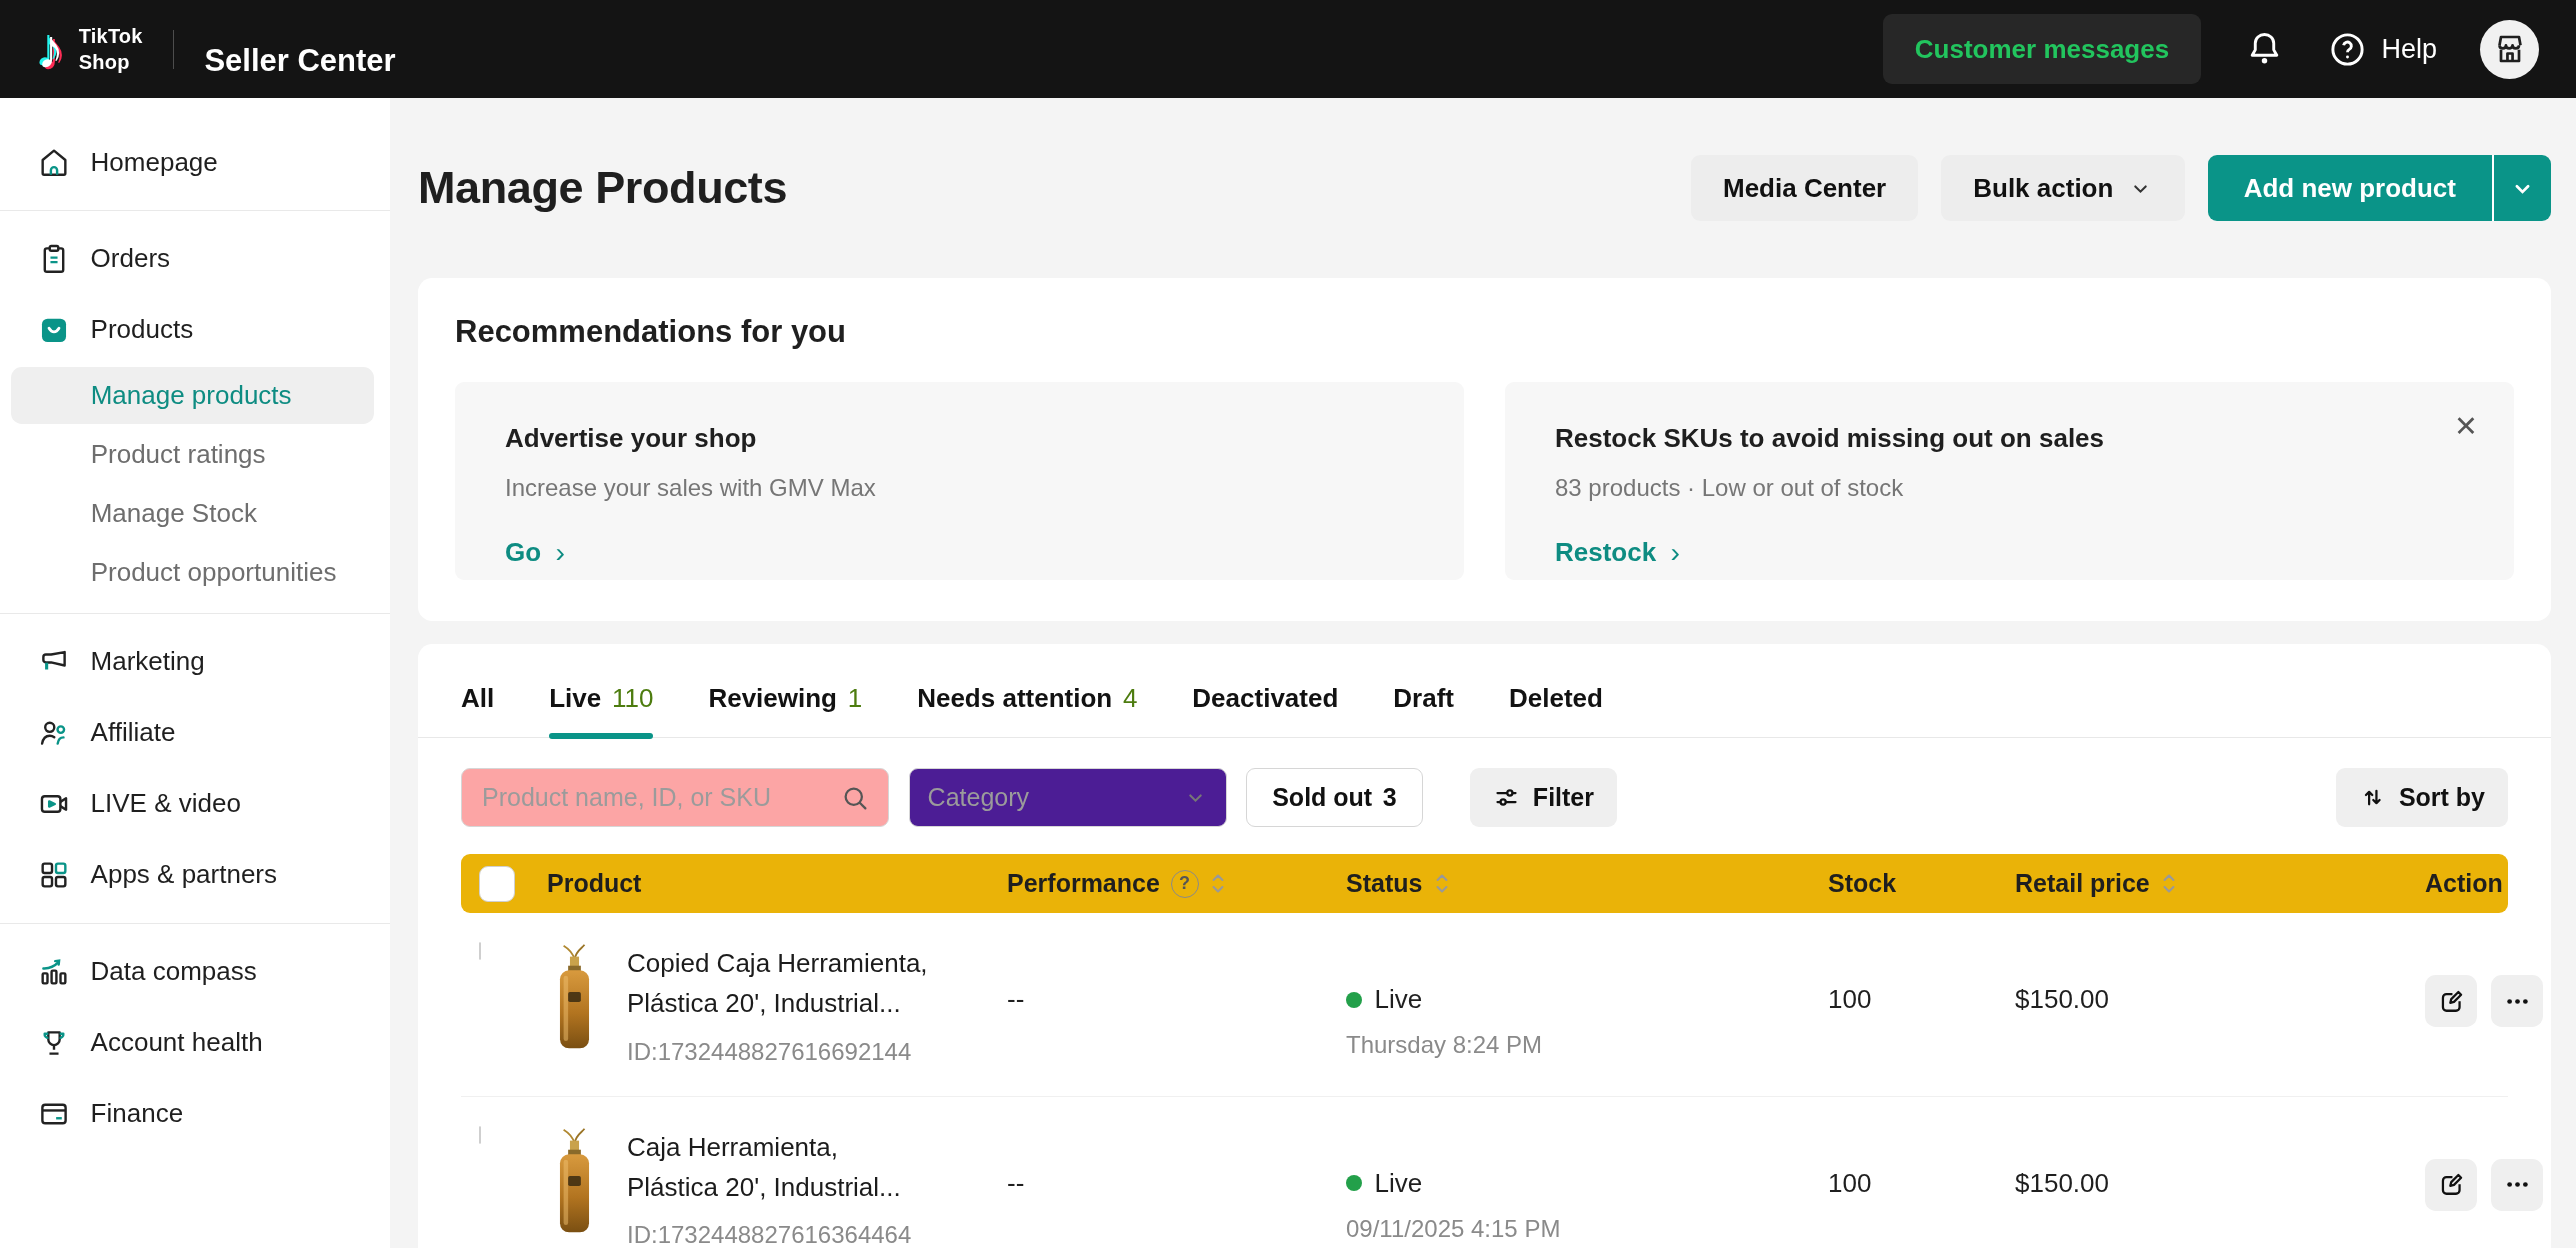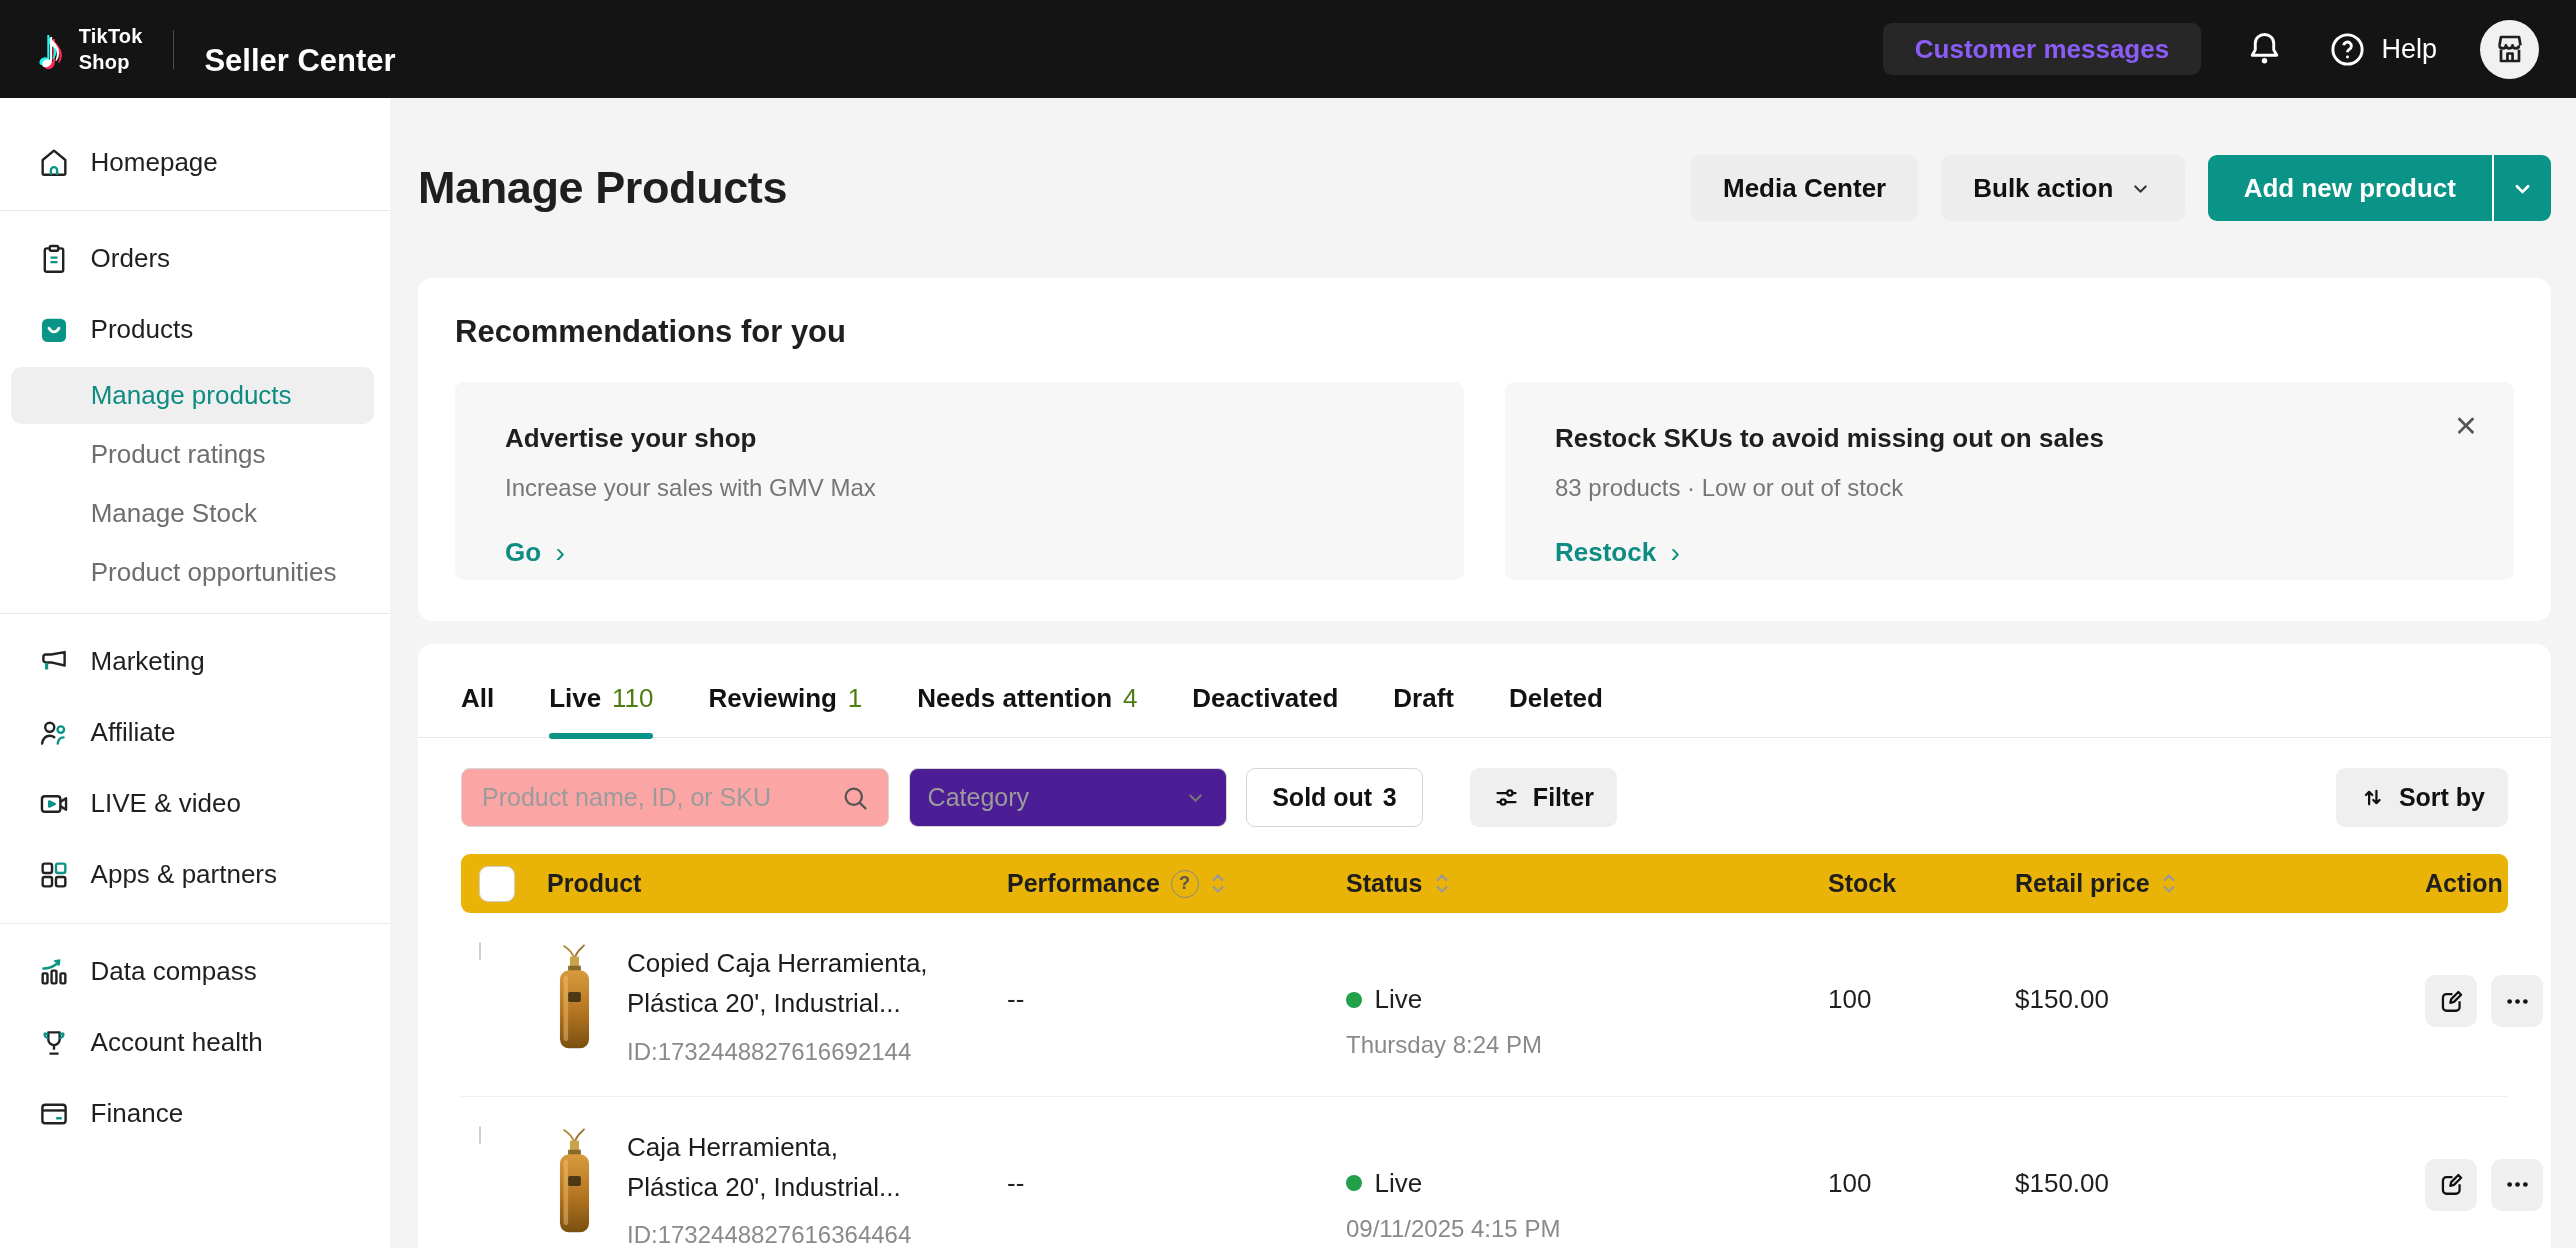--- a/index.html
+++ b/index.html
@@ -16,22 +16,22 @@
 
   
   .topbar{ height:98px; background:#141414; color:#fff; display:flex; align-items:center; padding:0 37px; }
   .logo-wrap{ display:flex; align-items:center; }
   .note{ font-size:55px; font-weight:700; line-height:1; color:#fff;
          text-shadow:-2.7px -1.8px 0 #25F4EE, 2.7px 1.8px 0 #FE2C55; margin-right:14.3px; }
   .brand{ font-weight:700; font-size:20px; line-height:26px; letter-spacing:0.2px; }
   .bar-divider{ width:1.8px; height:39px; background:#4d4d4d; margin:0 30px; }
   .sc-title{ font-size:31px; font-weight:600;margin-top:24px; }
   .top-right{ margin-left:auto; display:flex; align-items:center; gap:43px; }
-  .cm-btn{ background:#272727; color:#8b5cf6; font-family:inherit; font-size:26px; font-weight:600;
-           height:52px; padding:0 32px; border:none; border-radius:9px; display:flex; align-items:center; cursor:pointer; }
+  .cm-btn{ background:#272727; color:#22c55e; font-family:inherit; font-size:26px; font-weight:600;
+           height:70px; padding:0 32px; border:none; border-radius:9px; display:flex; align-items:center; cursor:pointer; }
   .tb-icon{ display:flex; align-items:center; cursor:pointer; }
   .help{ display:flex; align-items:center; gap:14.3px; font-size:27px; cursor:pointer; }
   .avatar{ width:59px; height:59px; border-radius:50%; background:#f1f1f1; display:flex; align-items:center; justify-content:center; cursor:pointer; }
 
   
   .shell{ display:flex; height:1151px; }
   .sidebar{ width:390px; background:#fff; flex-shrink:0; padding-top:28.5px; }
   .nav-item{ display:flex; align-items:center; gap:19.6px; height:71px; padding-left:37px; font-size:26px; cursor:pointer; color:#1f1f1f; }
   .nav-item svg{ width:34px; height:34px; flex-shrink:0; }
   .nav-divider{ height:0.9px; background:var(--line); margin:12.5px 0; }

